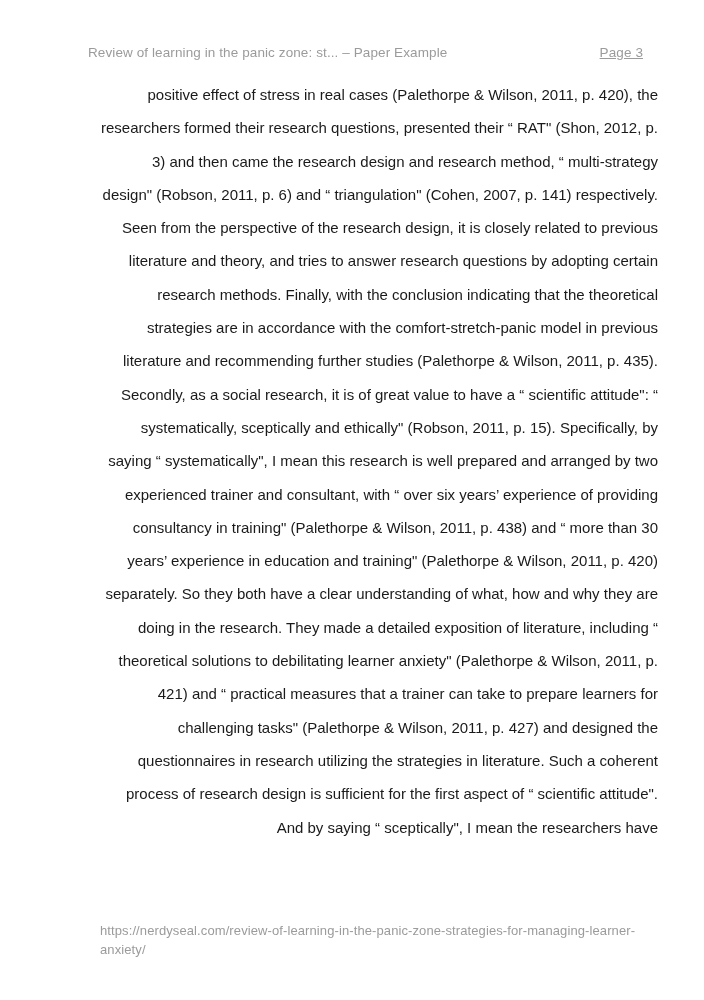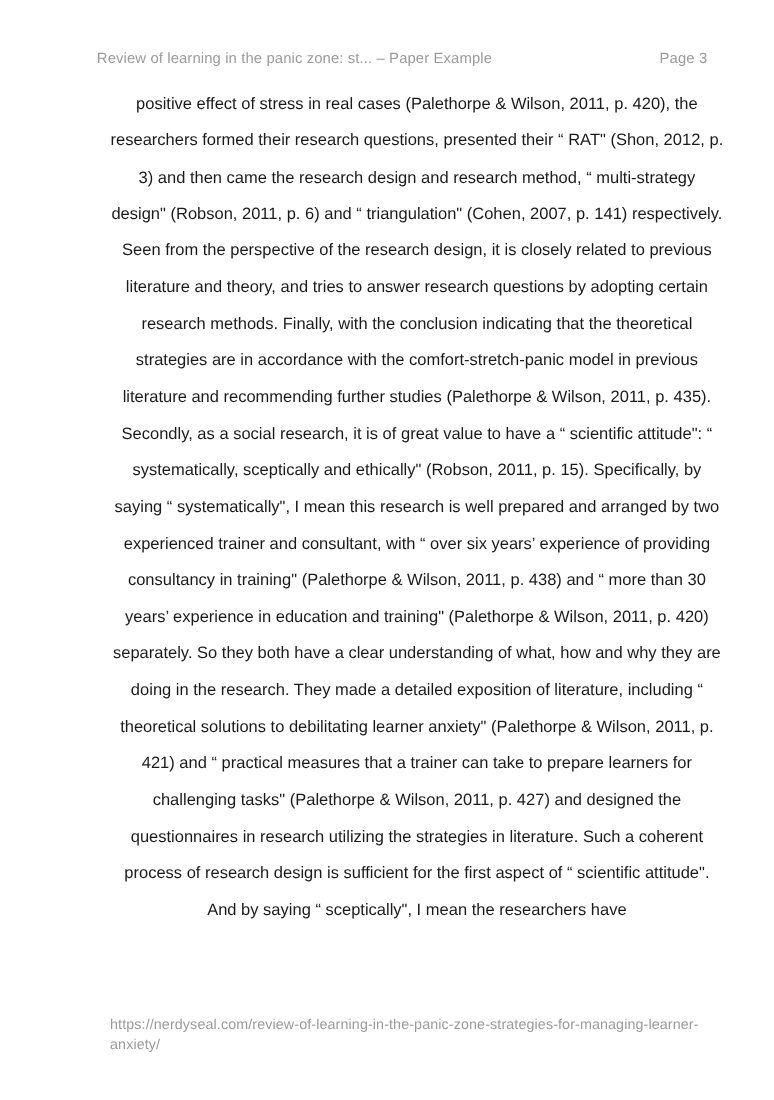--- a/index.html
+++ b/index.html
@@ -40,32 +40,33 @@
     white-space: nowrap;
   }
   .header-title {
     overflow: hidden;
     text-overflow: ellipsis;
     max-width: 460px;
   }
   .header-pageno {
     flex: 0 0 auto;
     padding-left: 14px;
+    text-decoration: underline;
   }
 
   
   .body-copy {
     position: absolute;
     left: 100px;
     top: 78px;
     width: 558px;
     font-size: 15px;
     line-height: 33.3px;
     color: #1a1a1a;
-    text-align: center;
+    text-align: right;
   }
   .body-copy p {
     margin: 0;
   }
 
   
   .page-footer {
     position: absolute;
     left: 100px;
     top: 921px;

